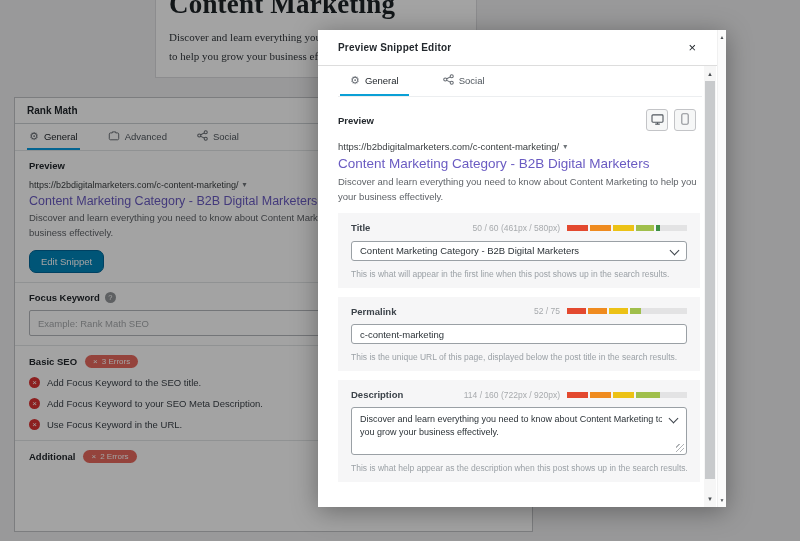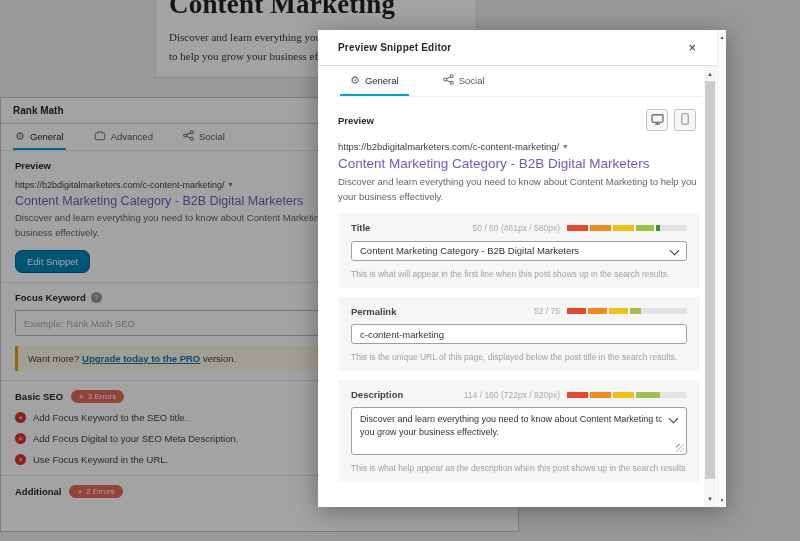--- a/index.html
+++ b/index.html
@@ -18,21 +18,21 @@
   }
   .editor-card h1{
     margin:0;font-family:"Liberation Serif","DejaVu Serif",serif;
     font-size:27px;font-weight:bold;color:#1d2327;letter-spacing:.2px;line-height:34px;
   }
   .editor-card .para{margin-top:7px;font-family:"Liberation Serif","DejaVu Serif",serif;
     font-size:11px;color:#32373c;line-height:19px;}
   .editor-card .para .line{display:block;white-space:nowrap;}
 
   .panel{
-    position:absolute;left:0;top:97px;width:519px;height:435px;
+    position:absolute;left:14px;top:97px;width:519px;height:435px;
     background:#fff;border:1px solid #c3c4c7;box-sizing:border-box;overflow:hidden;
   }
   .panel-header{padding:7px 12px;border-bottom:1px solid #ccd0d4;font-size:10px;font-weight:bold;color:#23282d;}
   .panel-tabs{display:flex;gap:26px;padding:0 0 0 12px;height:26px;align-items:center;}
   .ptab{display:flex;align-items:center;gap:5px;font-size:9.5px;color:#50575e;height:100%;box-sizing:border-box;
     border-bottom:2px solid transparent;padding:0 2px;cursor:pointer;}
   .ptab.active{color:#23282d;border-bottom-color:#069de3;}
   .gear-glyph{font-size:11px;line-height:1;color:#646970;}
   .section{padding:9px 14px;border-top:1px solid #e2e4e7;}
   .section:first-of-type{border-top:none;}
@@ -198,43 +198,38 @@
       </div>
       <button class="btn-primary">Edit Snippet</button>
     </div>
 
     <div class="section">
       <div class="label-row">
         <span class="sec-label">Focus Keyword</span>
         <span class="info-dot">?</span>
       </div>
       <input class="fk-input" placeholder="Example: Rank Math SEO" style="">
-      <div class="notice">
-        <span>Want more?</span>
-        <a>Upgrade today to the PRO</a>
-        <span>version.</span>
-      </div>
     </div>
 
     <div class="section">
       <div class="sec-row seo-head">
         <span class="sec-label">Basic SEO</span>
         <span class="badge">
           <span>×</span>
           <span>3 Errors</span>
         </span>
         <span class="chev"></span>
       </div>
       <div class="err">
         <span class="errdot">×</span>
         <span>Add Focus Keyword to the SEO title.</span>
       </div>
       <div class="err">
         <span class="errdot">×</span>
-        <span>Add Focus Digital to your SEO Meta Description.</span>
+        <span>Add Focus Keyword to your SEO Meta Description.</span>
       </div>
       <div class="err">
         <span class="errdot">×</span>
         <span>Use Focus Keyword in the URL.</span>
       </div>
     </div>
 
     <div class="section">
       <div class="sec-row">
         <span class="sec-label">Additional</span>

